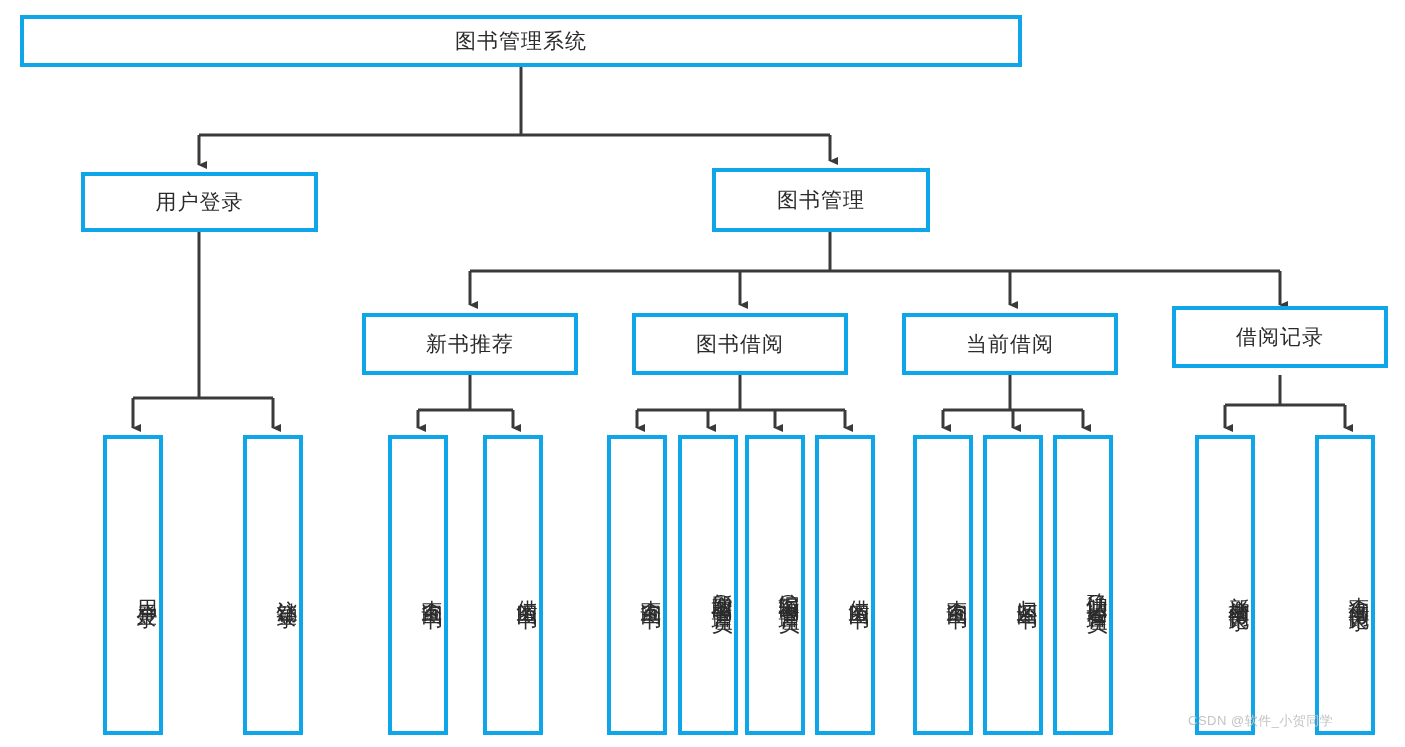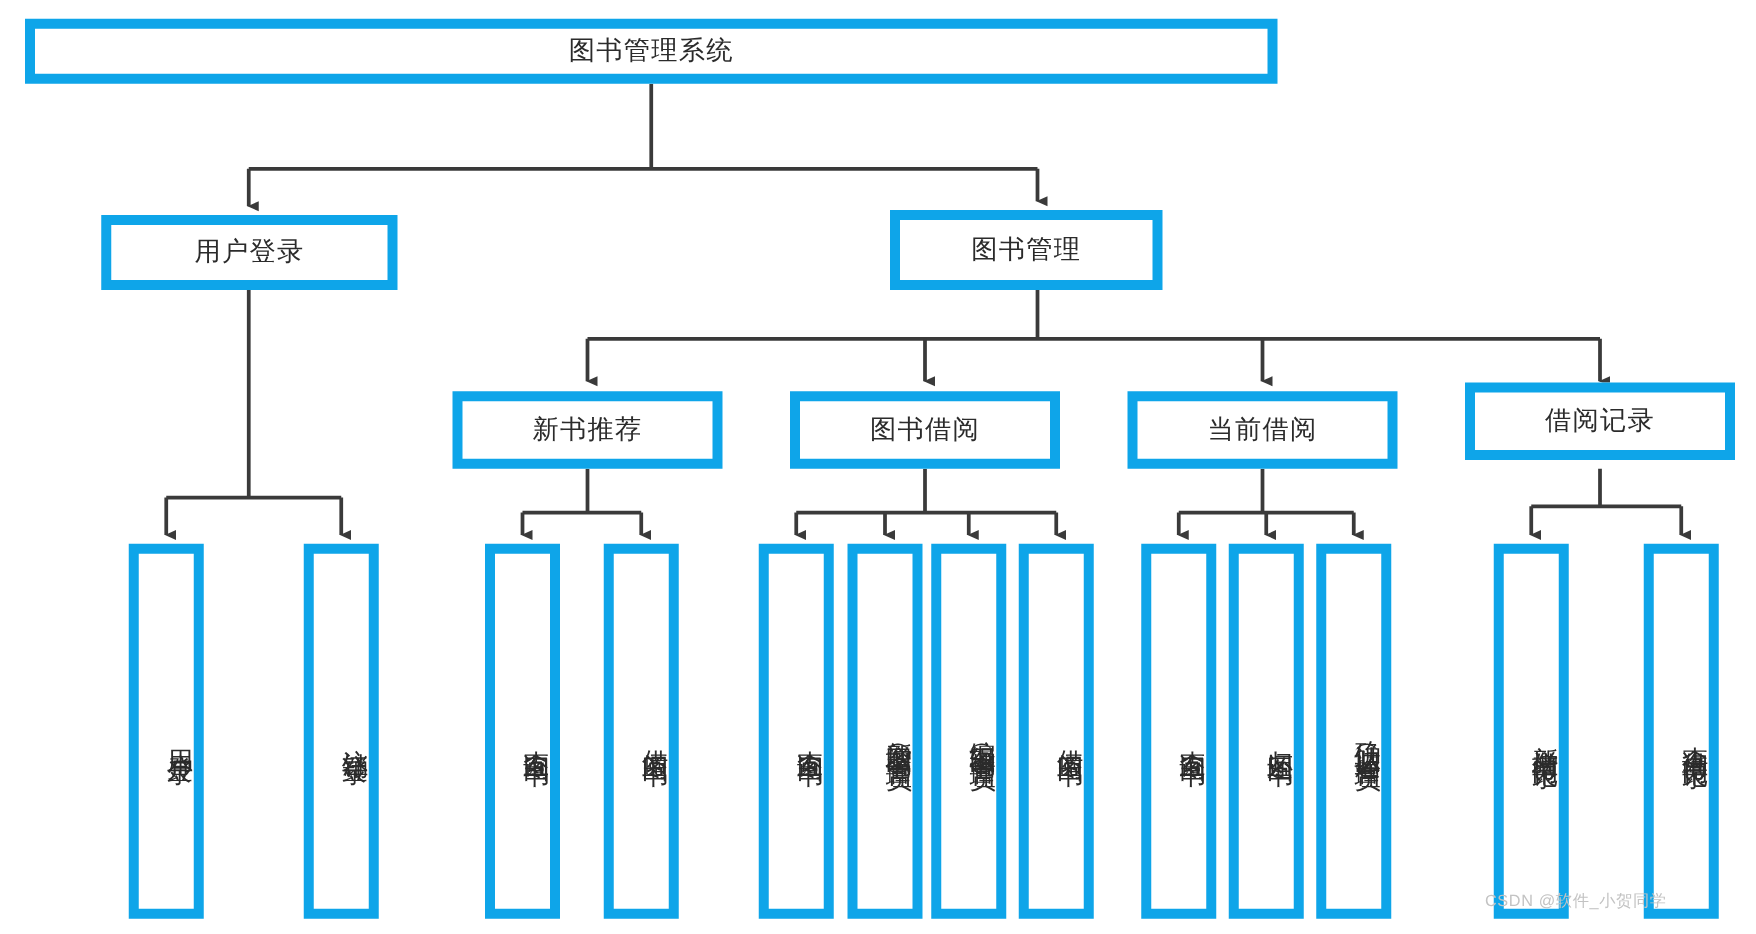--- a/index.html
+++ b/index.html
@@ -13,21 +13,21 @@
   #canvas {
     position: relative;
     width: 1405px;
     height: 747px;
     background: #ffffff;
     overflow: hidden;
   }
   .node {
     position: absolute;
     box-sizing: border-box;
-    border: 8px solid #0ea5e9;
+    border: 4px solid #0ea5e9;
     background: #ffffff;
     display: flex;
     align-items: center;
     justify-content: center;
     color: #2b2b2b;
   }
   .node.horiz {
     font-size: 21px;
     letter-spacing: 1px;
     line-height: 1.2;

